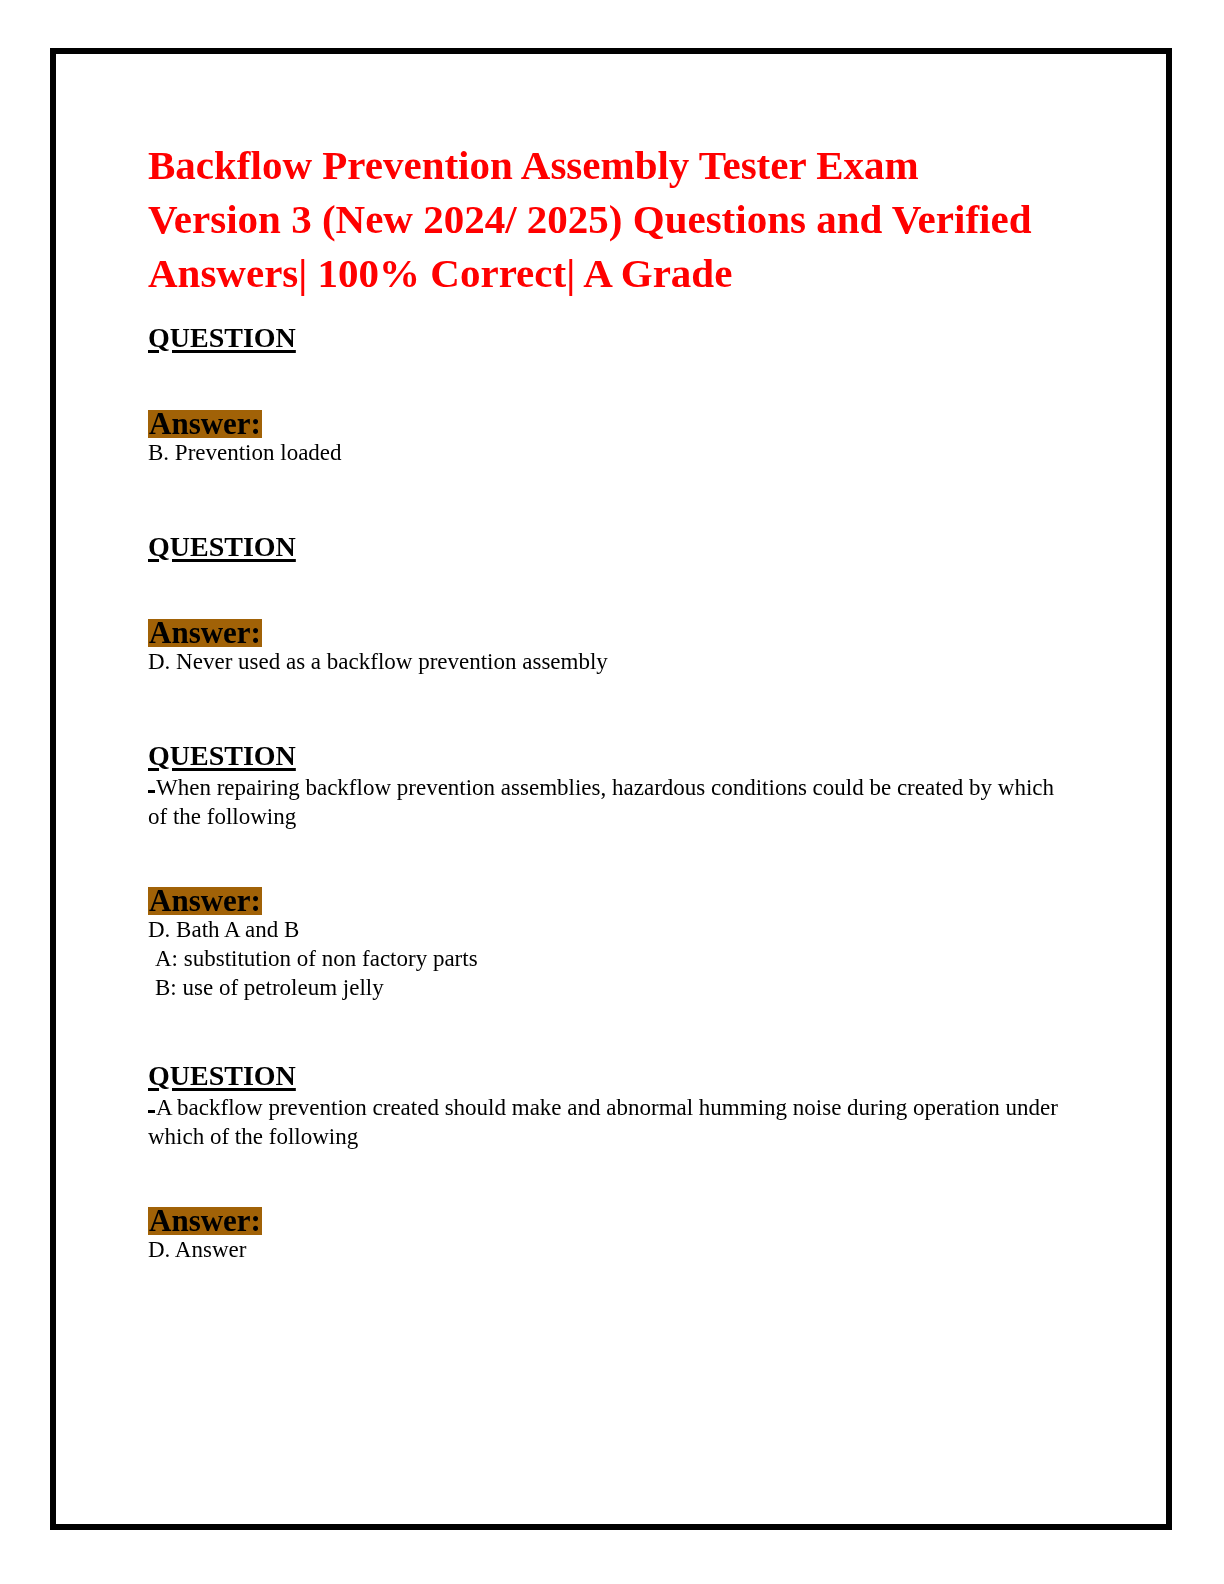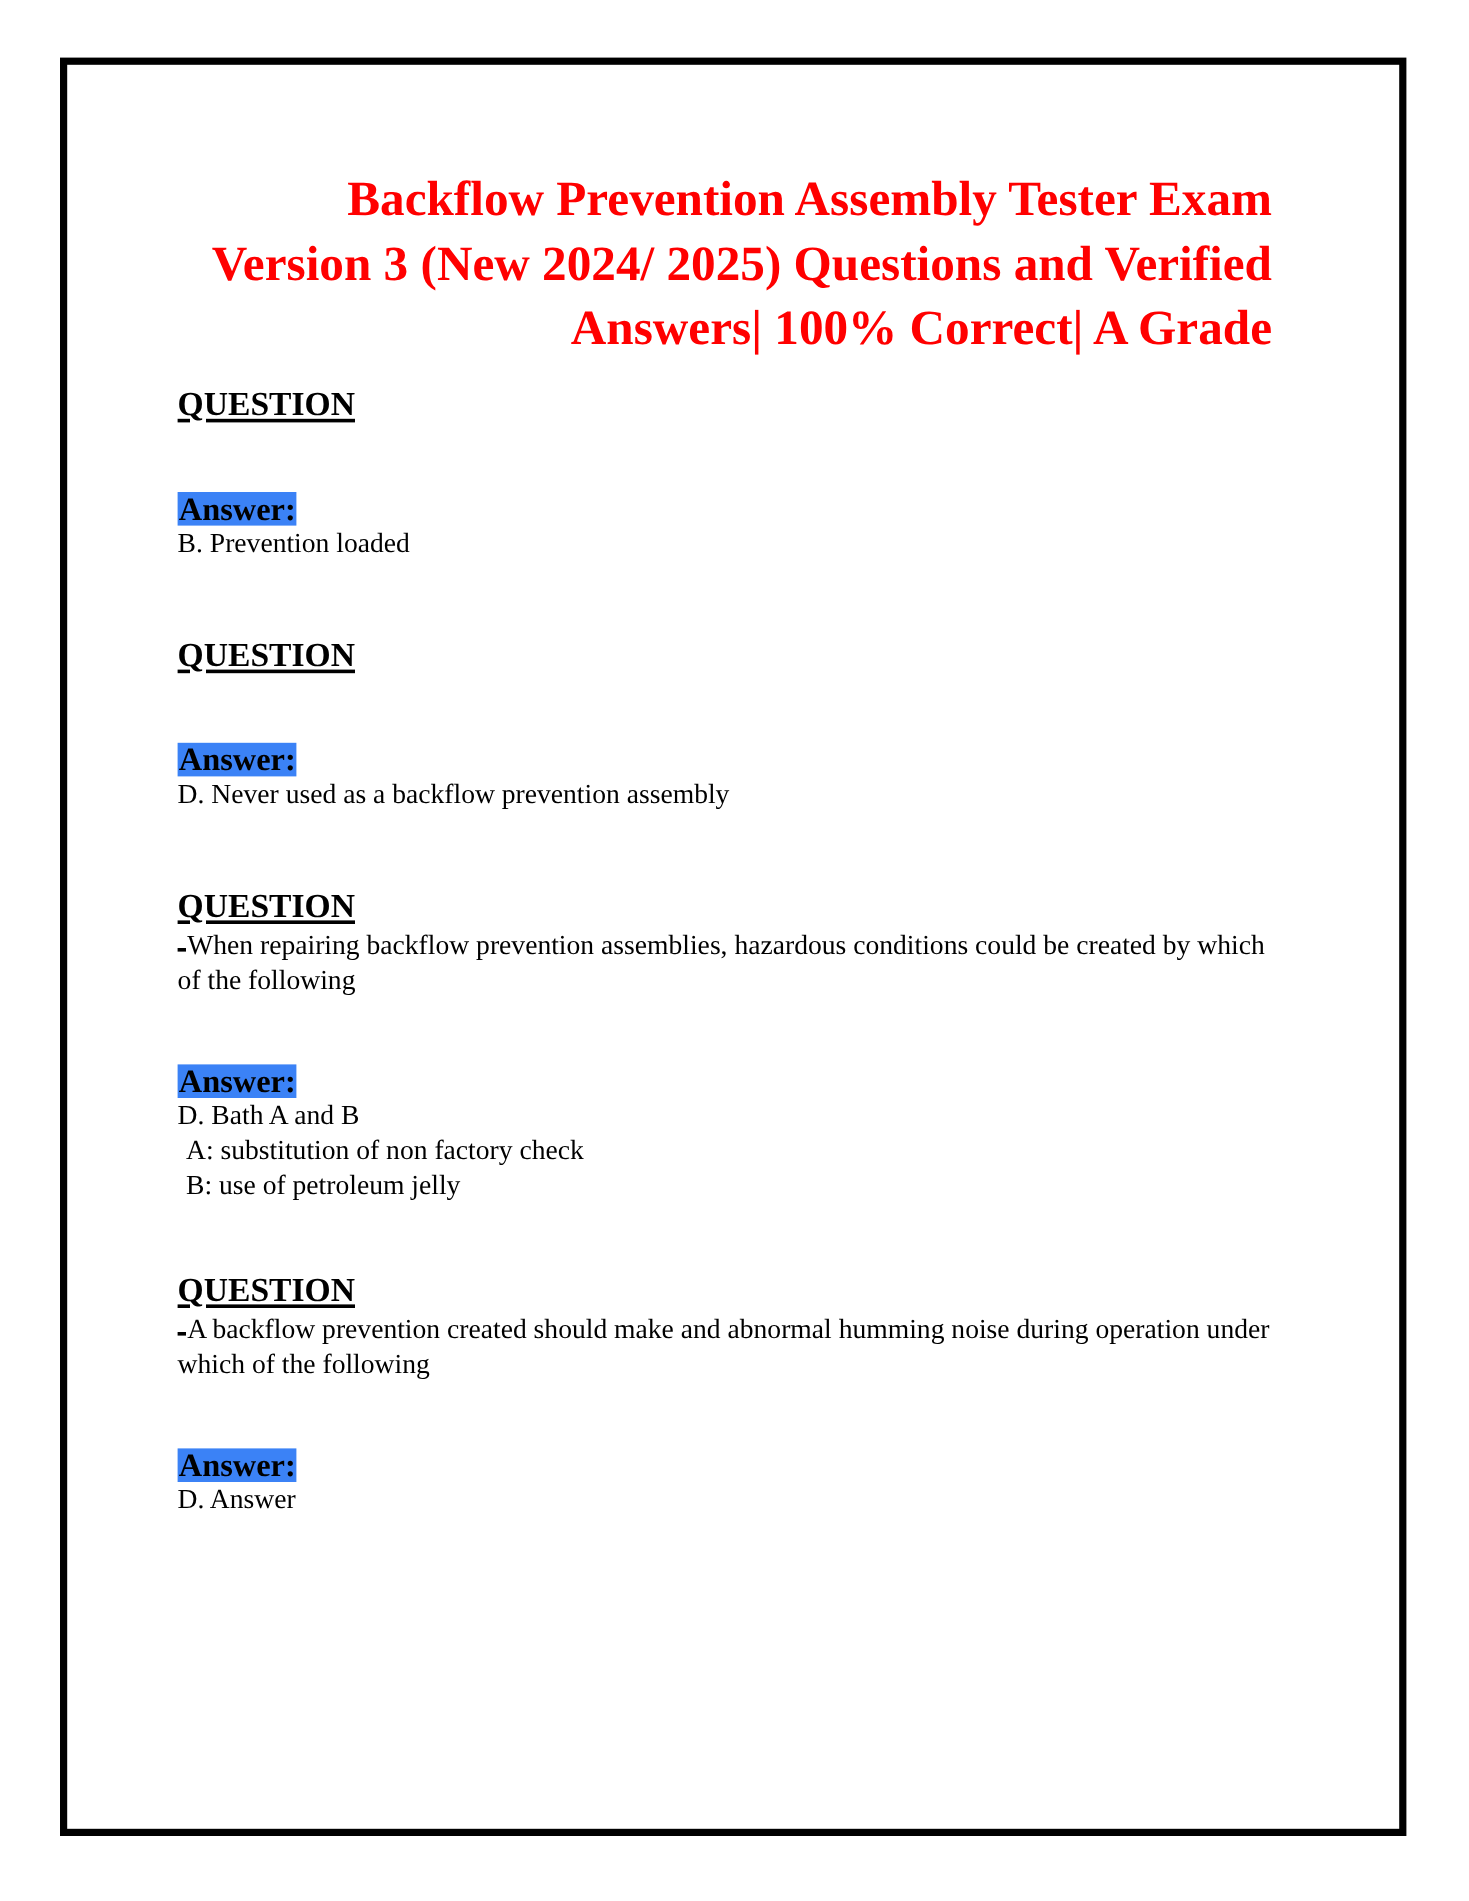--- a/index.html
+++ b/index.html
@@ -33,21 +33,21 @@
     width: 912px;
   }
 
   .doc-title {
     color: #ff0000;
     font-weight: bold;
     font-size: 41px;
     line-height: 54px;
     letter-spacing: 0px;
     margin: 0 0 22px 0;
-    text-align: right;
+    text-align: left;
     font-family: "Liberation Serif", "DejaVu Serif", serif;
   }
 
   .qa-block {
     margin: 0 0 0 0;
   }
 
   .question-heading {
     font-size: 28px;
     font-weight: bold;
@@ -77,23 +77,23 @@
     margin-right: 1px;
   }
 
   .answer-label-row {
     margin: 56px 0 0 0;
     line-height: 0;
   }
 
   .answer-label {
     display: inline-block;
-    background: #3b82f6;
+    background: #a16207;
     color: #000000;
-    font-size: 27px;
+    font-size: 31px;
     font-weight: bold;
     line-height: 28px;
     padding: 0 1px 0 1px;
   }
 
   .answer-line {
     font-size: 23px;
     line-height: 29px;
     color: #000000;
     margin: 0;
@@ -140,21 +140,21 @@
 
     <div class="qa-block">
       <div>
         <span class="question-heading">QUESTION</span>
       </div>
       <p class="question-text"><span class="leading-dash"></span><span>When repairing backflow prevention assemblies, hazardous conditions could be created by which of the following</span></p>
       <div class="answer-label-row">
         <span class="answer-label">Answer:</span>
       </div>
       <p class="answer-line">D. Bath A and B</p>
-      <p class="answer-line indented">A: substitution of non factory check</p>
+      <p class="answer-line indented">A: substitution of non factory parts</p>
       <p class="answer-line indented">B: use of petroleum jelly</p>
     </div>
 
     <div class="block-gap-sm"></div>
 
     <div class="qa-block">
       <div>
         <span class="question-heading">QUESTION</span>
       </div>
       <p class="question-text"><span class="leading-dash"></span><span>A backflow prevention created should make and abnormal humming noise during operation under which of the following</span></p>

